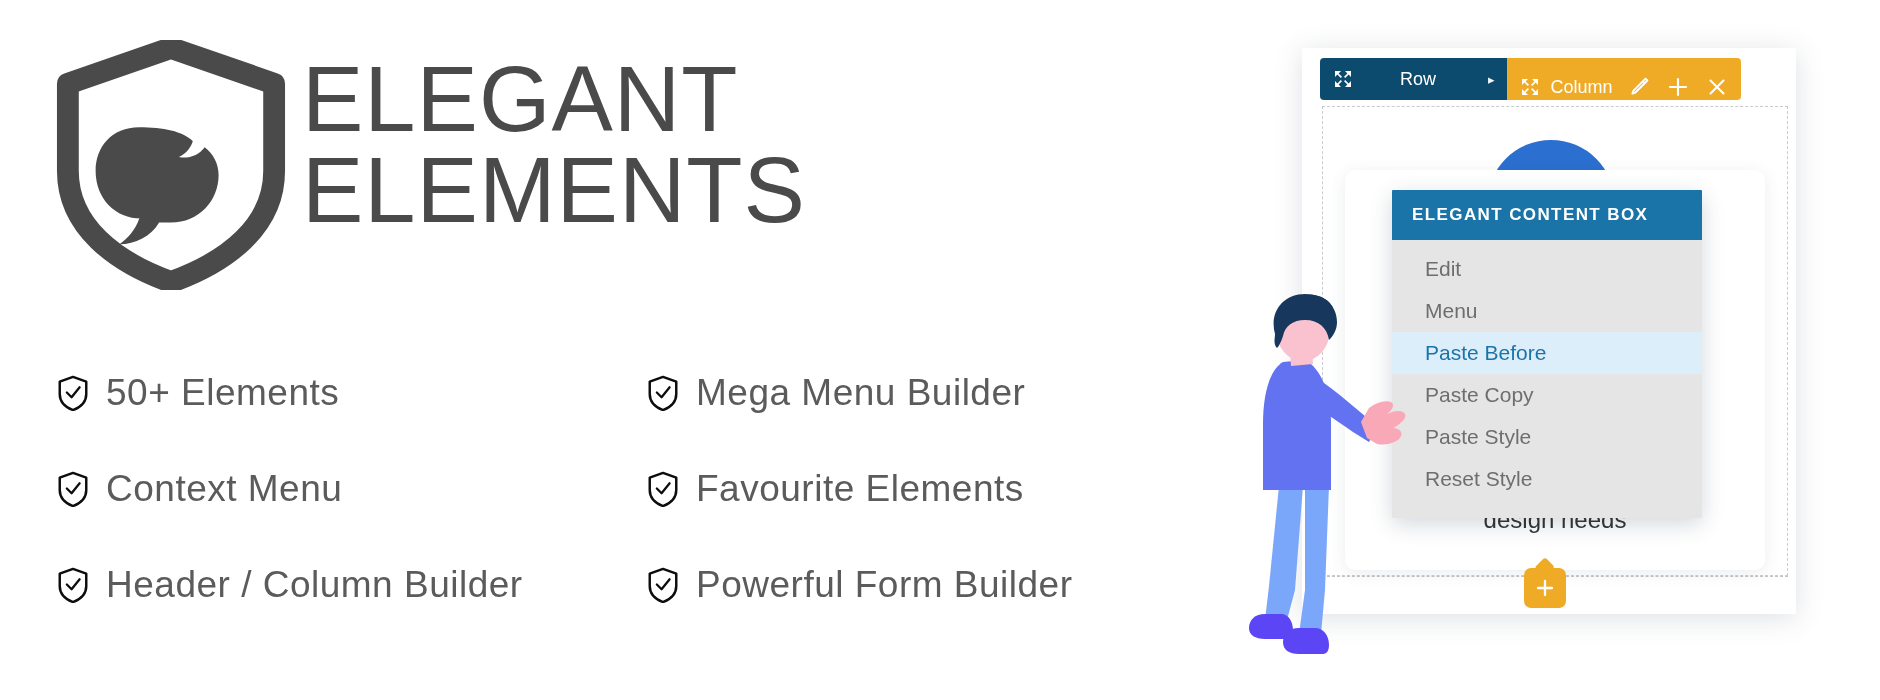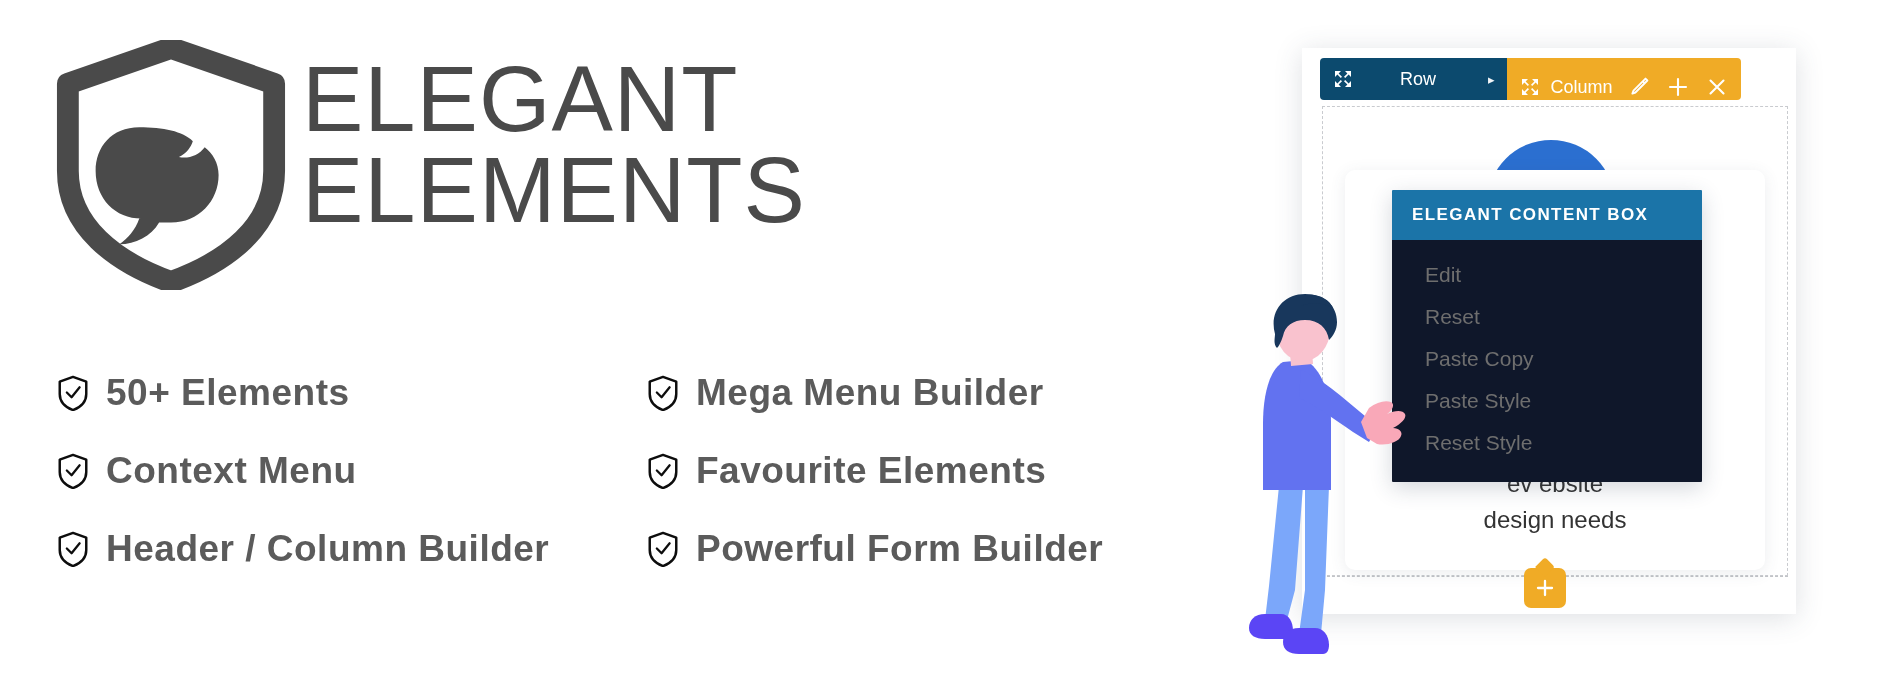--- a/index.html
+++ b/index.html
@@ -24,22 +24,21 @@
     white-space:nowrap;
   }
   .brand-words div { display:block; }
 
   
   .features {
     position:absolute; left:56px; top:372px;
     width:1000px;
     display:grid;
     grid-template-columns:590px 1fr;
-    row-gap:36px;
-    font-weight:bold;
+    row-gap:54px;
   }
   .feat { display:flex; align-items:center; }
   .feat-ico { width:34px; height:36px; flex:none; }
   .feat-label {
     margin-left:16px;
     font-size:37px;
     color:#5b5b5b;
     font-family:"Liberation Sans", sans-serif;
     letter-spacing:0.5px;
     white-space:nowrap;
@@ -113,21 +112,21 @@
     box-shadow:0 6px 22px rgba(40,55,80,0.20);
     z-index:12;
     overflow:hidden;
   }
   .ctx-head {
     background:#1b74a8; color:#ffffff;
     font-size:17px; font-weight:bold; letter-spacing:1.4px;
     padding:15px 0 15px 20px;
     font-family:"Liberation Sans", sans-serif;
   }
-  .ctx-list { padding:14px 0 18px 0; background:#0f172a; }
+  .ctx-list { padding:8px 0 18px 0; background:#e5e5e5; }
   .ctx-item {
     font-size:21px; color:#6e6e6e;
     padding:9px 0 9px 33px;
     font-family:"Liberation Sans", sans-serif;
   }
   .ctx-item.active { background:#ddeefb; color:#1b74a8; }
 
   
   .addbtn {
     position:absolute; left:1524px; top:568px;
@@ -261,21 +260,22 @@
       <svg class="tb-act" viewBox="0 0 26 26">
         <path d="M6.5 6.5 L19.5 19.5 M19.5 6.5 L6.5 19.5" stroke="#ffffff" stroke-width="2.1" stroke-linecap="round"></path>
       </svg>
     </div>
   </div>
 
   <div class="ctxmenu">
     <div class="ctx-head">ELEGANT CONTENT BOX</div>
     <div class="ctx-list">
       <div class="ctx-item">Edit</div>
-      <div class="ctx-item">Reset</div>
+      <div class="ctx-item">Menu</div>
+      <div class="ctx-item active">Paste Before</div>
       <div class="ctx-item">Paste Copy</div>
       <div class="ctx-item">Paste Style</div>
       <div class="ctx-item">Reset Style</div>
     </div>
   </div>
 
   <div class="addbtn">
     <svg width="22" height="22" viewBox="0 0 22 22">
       <path d="M11 4 L11 18 M4 11 L18 11" stroke="#ffffff" stroke-width="2.3" stroke-linecap="round"></path>
     </svg>

